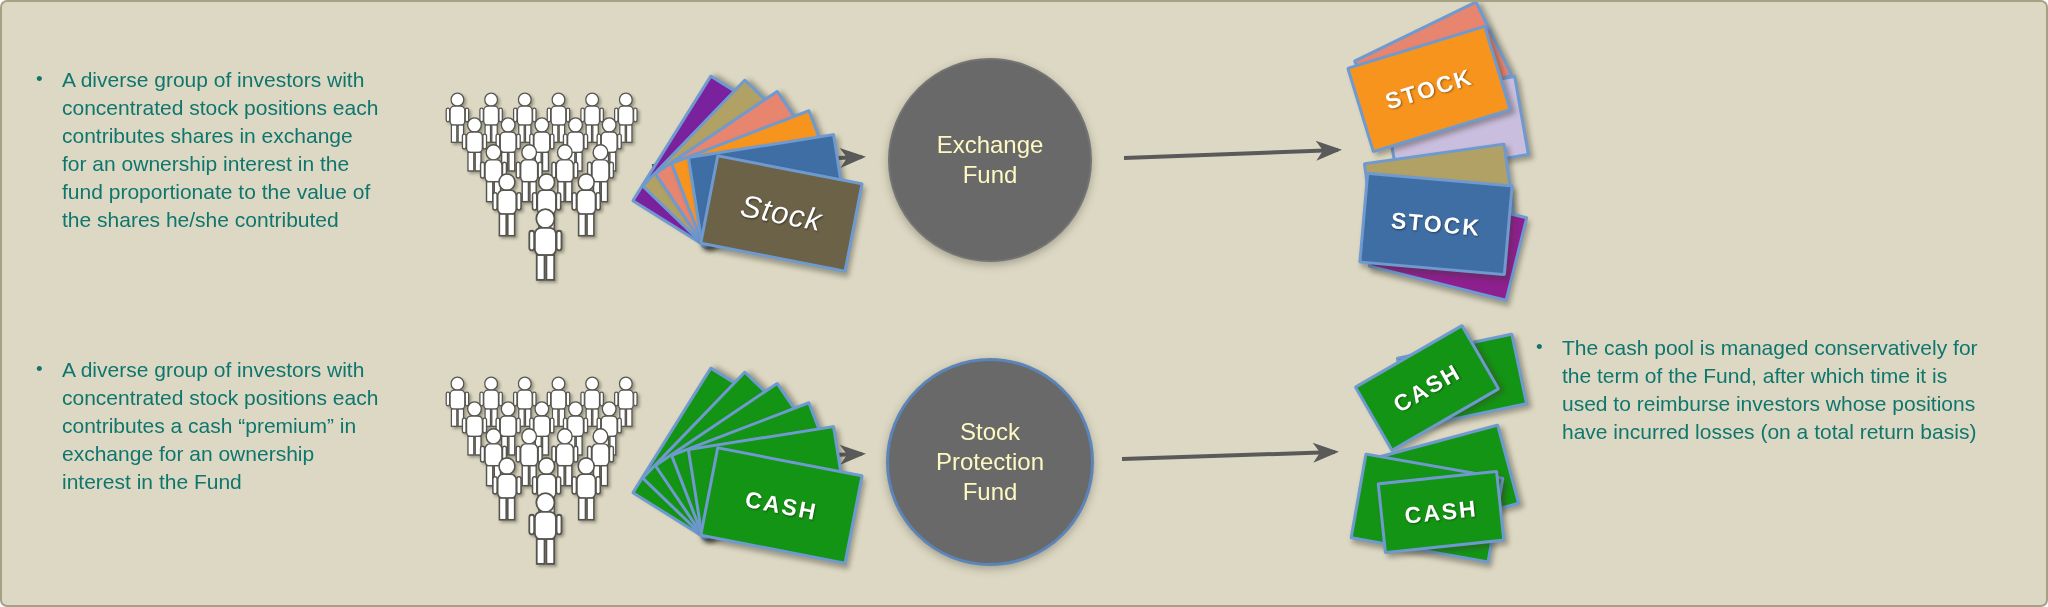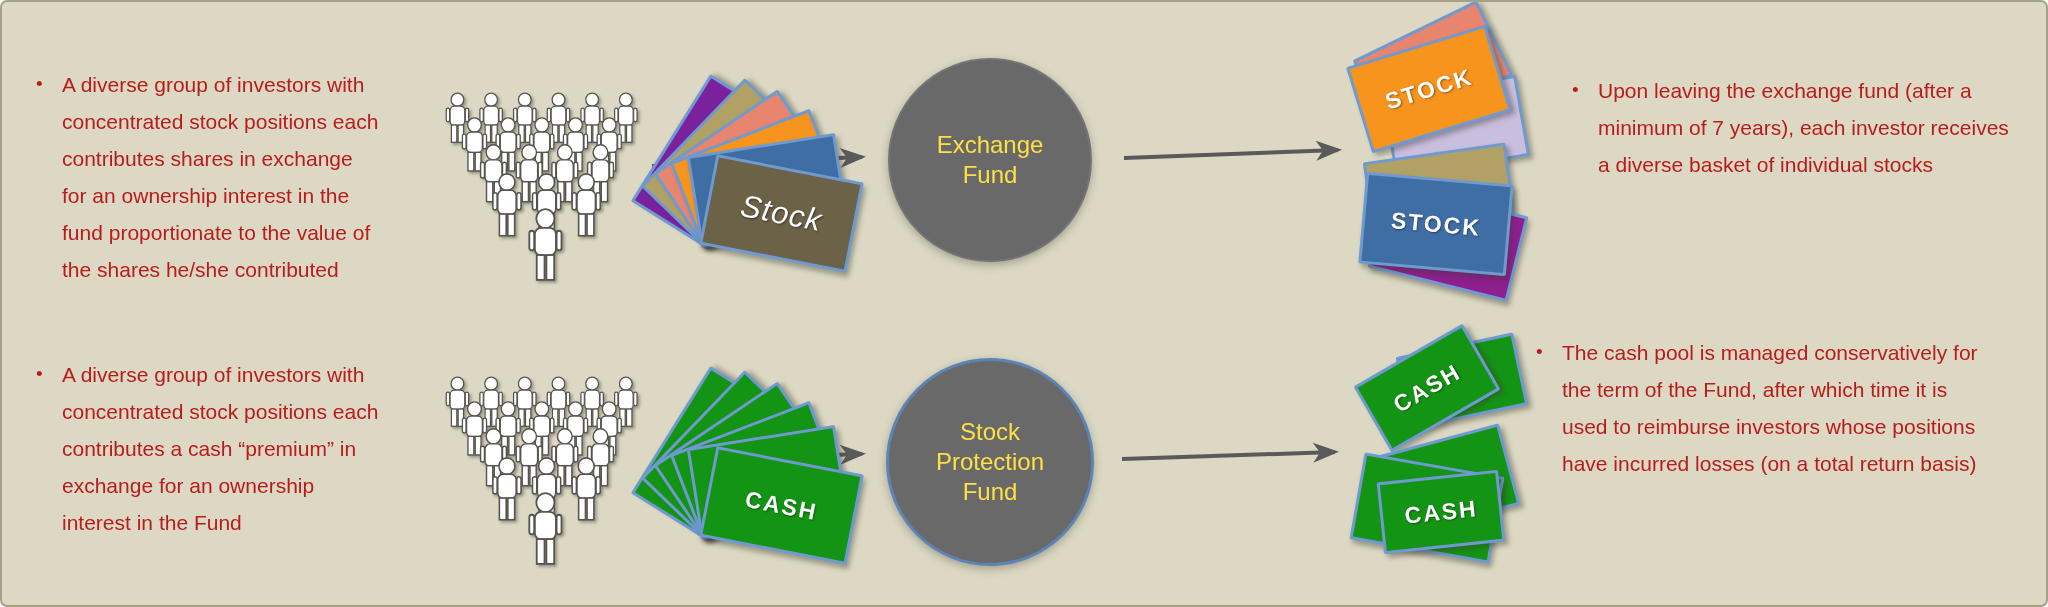--- a/index.html
+++ b/index.html
@@ -1,21 +1,21 @@
 <!DOCTYPE html>
 <html style="--slide_bg: #dcd8c3; --slide_border: #a5a187; --arrow: #5a5a5a; --fund_circle_fill: #696969; --protection_ring: #5b84b8; --card_border: #6f9ad0; --card_purple: #7a219e; --card_tan: #b2a164; --card_salmon: #e8856f; --card_orange: #f7941d; --card_blue: #3f6ea5; --card_olive: #6b6248; --card_lavender: #cabede; --card_magenta: #8e1f8e; --card_green: #149414;"><head>
 <meta charset="utf-8">
 <style>
   html,body{margin:0;padding:0;background:#ffffff;}
   body{width:2048px;height:607px;overflow:hidden;font-family:"Liberation Sans",sans-serif;}
   .slide{position:absolute;left:0;top:0;width:2048px;height:607px;box-sizing:border-box;
          background:var(--slide_bg,#dcd8c3);border:2px solid var(--slide_border,#a5a187);
          border-radius:7px;overflow:hidden;}
   
-  .note{position:absolute;color:#b91c1c;font-size:21px;line-height:37px;}
+  .note{position:absolute;color:#0f766e;font-size:21px;line-height:28px;}
   .note p{margin:0 0 12px 0;position:relative;padding-left:30px;}
   .note p::before{content:"\2022";position:absolute;left:4px;top:-1px;font-size:19px;}
   .tl{left:30px;top:64px;width:348px;}
   .bl{left:30px;top:354px;width:348px;}
   .tr{left:1566px;top:70px;width:452px;}
   .br{left:1530px;top:332px;width:452px;}
   
   .arrows{position:absolute;left:0;top:0;z-index:1;}
   .arrows line{stroke:var(--arrow,#5a5a5a);stroke-width:4;}
   
@@ -43,21 +43,21 @@
   .r1{transform:rotate(-58deg);} .r2{transform:rotate(-46deg);} .r3{transform:rotate(-34deg);}
   .r4{transform:rotate(-21deg);} .r5{transform:rotate(-9deg);}  .r6{transform:rotate(11deg);}
   .lbl-stock{color:#fff;font-style:italic;font-size:31px;letter-spacing:1px;
              text-shadow:1px 1px 2px rgba(0,0,0,.45);}
   .lbl-caps{color:#fff;font-weight:bold;font-size:23px;letter-spacing:2px;
             text-shadow:1px 1px 2px rgba(0,0,0,.4);}
   .rcard{z-index:3;}
   
   .fundcircle{position:absolute;z-index:3;border-radius:50%;background:var(--fund_circle_fill,#696969);
               display:flex;flex-direction:column;align-items:center;justify-content:center;
-              color:#fde047;font-size:24px;line-height:30px;text-align:center;
+              color:#fef9c3;font-size:24px;line-height:30px;text-align:center;
               box-shadow:0 3px 8px rgba(60,58,45,.35);}
   .exchange{left:886px;top:56px;width:200px;height:200px;border:2px solid #747474;}
   .protection{left:884px;top:356px;width:202px;height:202px;border:3px solid var(--protection_ring,#5b84b8);}
 </style>
 </head>
 <body>
 
 <div class="slide">
 
   <svg class="arrows" width="2048" height="607">
@@ -126,23 +126,20 @@
   <div class="card lavender rcard" style="left:1386px;top:84px;width:136px;height:82px;transform:rotate(-10deg);"></div>
   <div class="card orange rcard" style="left:1354px;top:42px;width:146px;height:90px;transform:rotate(-17deg);">
     <span class="lbl-caps">STOCK</span>
   </div>
   <div class="card tan rcard" style="left:1366px;top:150px;width:144px;height:86px;transform:rotate(-8deg);"></div>
   <div class="card magenta rcard" style="left:1374px;top:196px;width:144px;height:88px;transform:rotate(14deg);"></div>
   <div class="card blue rcard" style="left:1360px;top:176px;width:148px;height:92px;transform:rotate(5deg);">
     <span class="lbl-caps">STOCK</span>
   </div>
 
-  <div class="note tr">
-    <p>Upon leaving the exchange fund (after a minimum of 7 years), each investor receives a diverse basket of individual stocks</p>
-  </div>
 
   <div class="note bl">
     <p>A diverse group of investors with concentrated stock positions each contributes a cash “premium” in exchange for an ownership interest in the Fund</p>
   </div>
 
   <svg class="crowd c2" width="210" height="192" viewBox="0 0 212 186" preserveAspectRatio="none">
     <use href="#person" transform="translate(2,0) scale(.78)"></use>
       <use href="#person" transform="translate(36,0) scale(.78)"></use>
       <use href="#person" transform="translate(70,0) scale(.78)"></use>
       <use href="#person" transform="translate(104,0) scale(.78)"></use>

